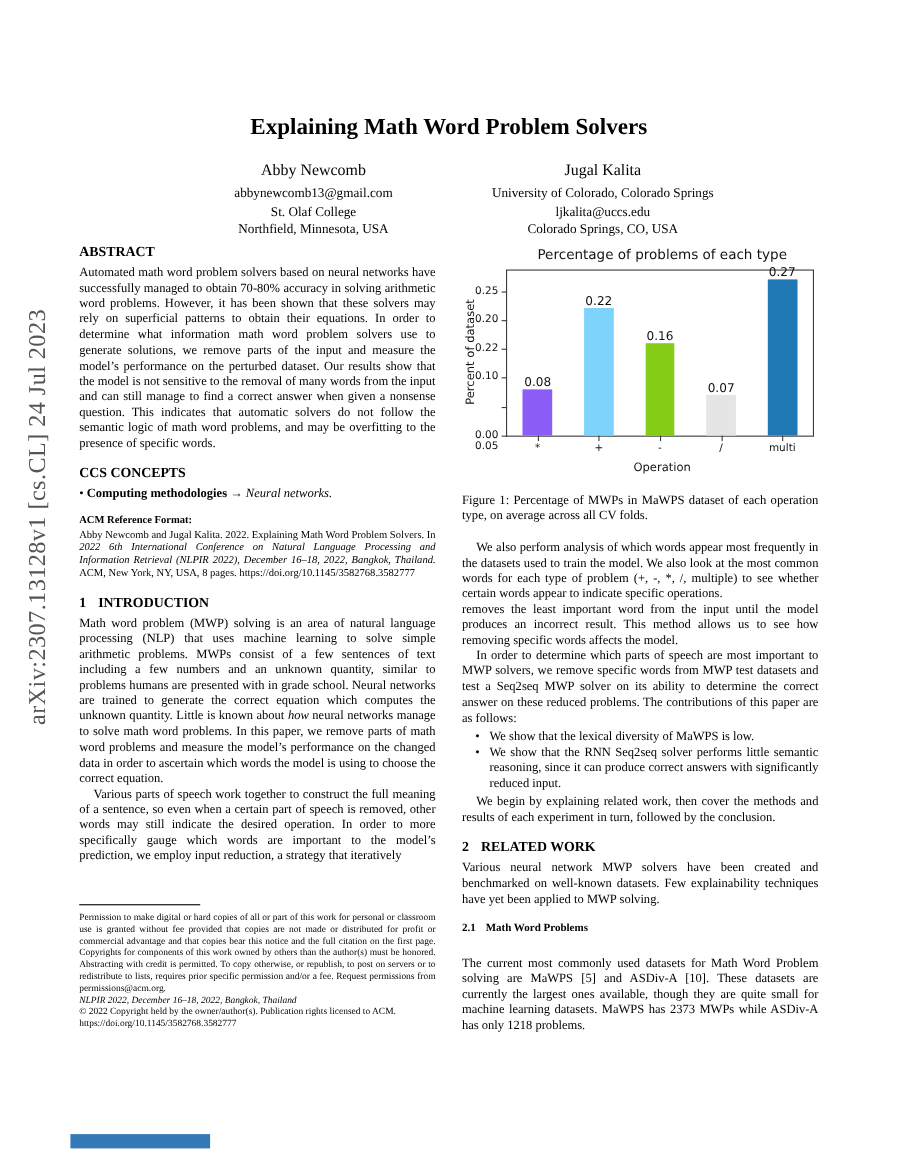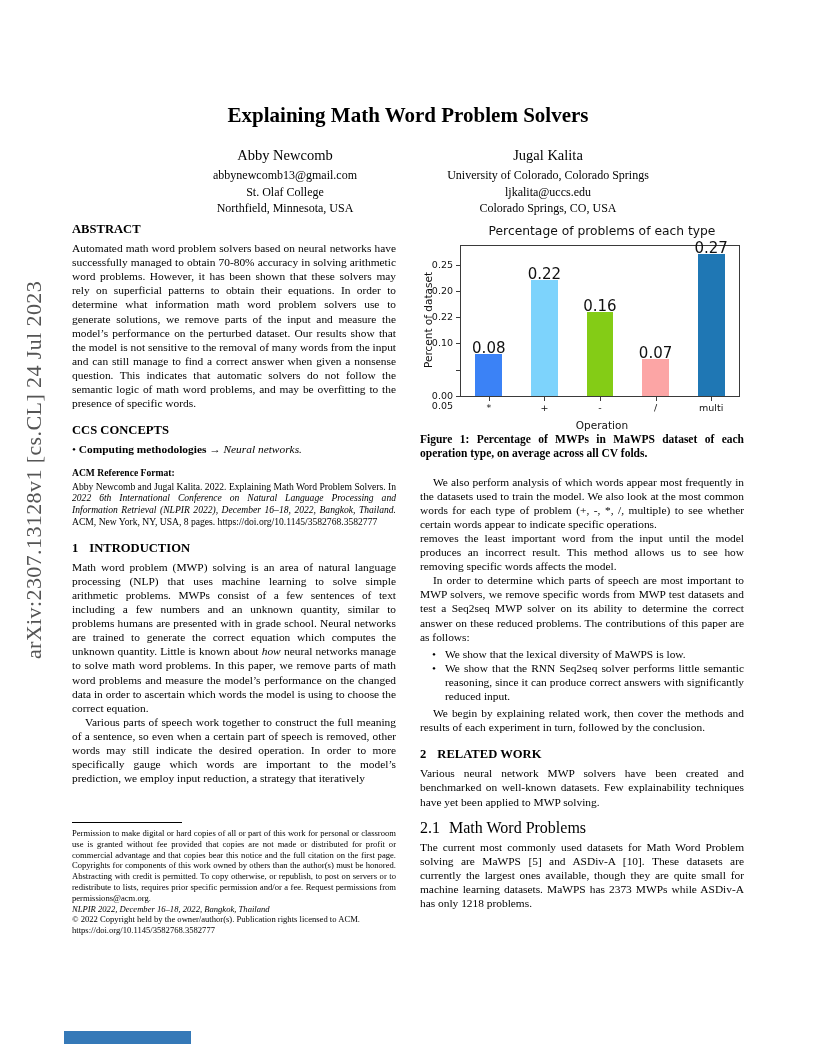--- a/index.html
+++ b/index.html
@@ -39,21 +39,21 @@
   .col-right { left: 420px; }
   p.body { margin: 0; }
   .indent { text-indent: 13px; }
   .italic { font-style: italic; }
   .bold { font-weight: bold; }
 
   .heading { font-size: 12.6px; font-weight: bold; margin-bottom: 5px; }
   .heading-gap { margin-top: 13px; }
   .sec-num { margin-right: 11px; }
   .subsec-num { margin-right: 9px; }
-  .subheading { font-size: 16px; font-weight: normal; margin: 12px 0 5px 0; }
+  .subheading { font-size: 10px; font-weight: bold; margin: 12px 0 18px 0; }
 
   .acm-ref-heading { font-size: 9.6px; font-weight: bold; margin-top: 10px; }
   .acm-ref { font-size: 9.6px; line-height: 11.8px; }
 
   
   .footnote {
     position: absolute; left: 72px; top: 822px; width: 324px;
     font-size: 8.6px; line-height: 10.8px; text-align: justify;
   }
   .footnote-rule { width: 110px; border-top: 1px solid #000; margin-bottom: 5px; }
@@ -65,34 +65,34 @@
   .chart-title { margin-left: 40px; text-align: center; font-size: 12.3px; }
   .plot-area {
     position: relative; margin-left: 40px; margin-right: 4px; margin-top: 7px;
     height: 152px; border: 1px solid #3a3a3a;
     display: flex; align-items: flex-end;
   }
   .bar-slot { flex: 1; position: relative; height: 100%; display: flex; align-items: flex-end; justify-content: center; }
   .bar { width: 48%; position: relative; }
   .bar-value {
     position: absolute; top: -13px; left: 50%; transform: translateX(-50%);
-    font-size: 15px; white-space: nowrap;
+    font-size: 11px; white-space: nowrap;
   }
   .ytick-label { position: absolute; left: -8px; transform: translate(-100%, -50%); font-size: 9.5px; }
   .ytick-mark { position: absolute; left: -5px; width: 5px; height: 1px; background: #3a3a3a; }
   .xtick-mark { position: absolute; bottom: -5px; left: 50%; width: 1px; height: 5px; background: #3a3a3a; }
   .xtick-label { position: absolute; bottom: -19px; left: 50%; transform: translateX(-50%); font-size: 9.5px; }
   .xlabel { margin-left: 40px; margin-top: 21px; text-align: center; font-size: 10.5px; }
   .ylabel {
     position: absolute; left: 8px; top: 98px;
     transform: translate(-50%, -50%) rotate(-90deg);
     white-space: nowrap; font-size: 10.5px;
   }
   .fig-caption {
-    font-weight: bold; font-size: 11.5px;
+    margin-top: 16px; font-weight: normal; font-size: 11.5px;
     line-height: 14.2px; text-align: justify;
   }
 
   
   .bullets { list-style: none; margin: 3px 0 3px 0; padding-left: 12px; }
   .bullets li { display: flex; text-align: justify; }
   .li-marker { width: 13px; flex: 0 0 13px; }
 
   .para-gap { margin-top: 3px; }
 
@@ -158,42 +158,42 @@
             <div class="ytick-mark" style="top: 82.4561%;"></div>
             <div class="ytick-label" style="top: 64.9123%;">0.10</div>
             <div class="ytick-mark" style="top: 64.9123%;"></div>
             <div class="ytick-label" style="top: 47.3684%;">0.22</div>
             <div class="ytick-mark" style="top: 47.3684%;"></div>
             <div class="ytick-label" style="top: 29.8246%;">0.20</div>
             <div class="ytick-mark" style="top: 29.8246%;"></div>
             <div class="ytick-label" style="top: 12.2807%;">0.25</div>
             <div class="ytick-mark" style="top: 12.2807%;"></div>
             <div class="bar-slot">
-              <div class="bar" style="height: 28.0702%; background: #3b82f6;">
+              <div class="bar" style="height: 28.0702%; background: #8b5cf6;">
                 <div class="bar-value">0.08</div>
               </div>
               <div class="xtick-mark"></div>
               <div class="xtick-label">*</div>
             </div>
             <div class="bar-slot">
               <div class="bar" style="height: 77.193%; background: #7dd3fc;">
                 <div class="bar-value">0.22</div>
               </div>
               <div class="xtick-mark"></div>
               <div class="xtick-label">+</div>
             </div>
             <div class="bar-slot">
               <div class="bar" style="height: 56.1404%; background: #84cc16;">
                 <div class="bar-value">0.16</div>
               </div>
               <div class="xtick-mark"></div>
               <div class="xtick-label">-</div>
             </div>
             <div class="bar-slot">
-              <div class="bar" style="height: 24.5614%; background: #fca5a5;">
+              <div class="bar" style="height: 24.5614%; background: #e5e5e5;">
                 <div class="bar-value">0.07</div>
               </div>
               <div class="xtick-mark"></div>
               <div class="xtick-label">/</div>
             </div>
             <div class="bar-slot">
               <div class="bar" style="height: 94.7368%; background: rgb(31, 119, 180);">
                 <div class="bar-value">0.27</div>
               </div>
               <div class="xtick-mark"></div>

